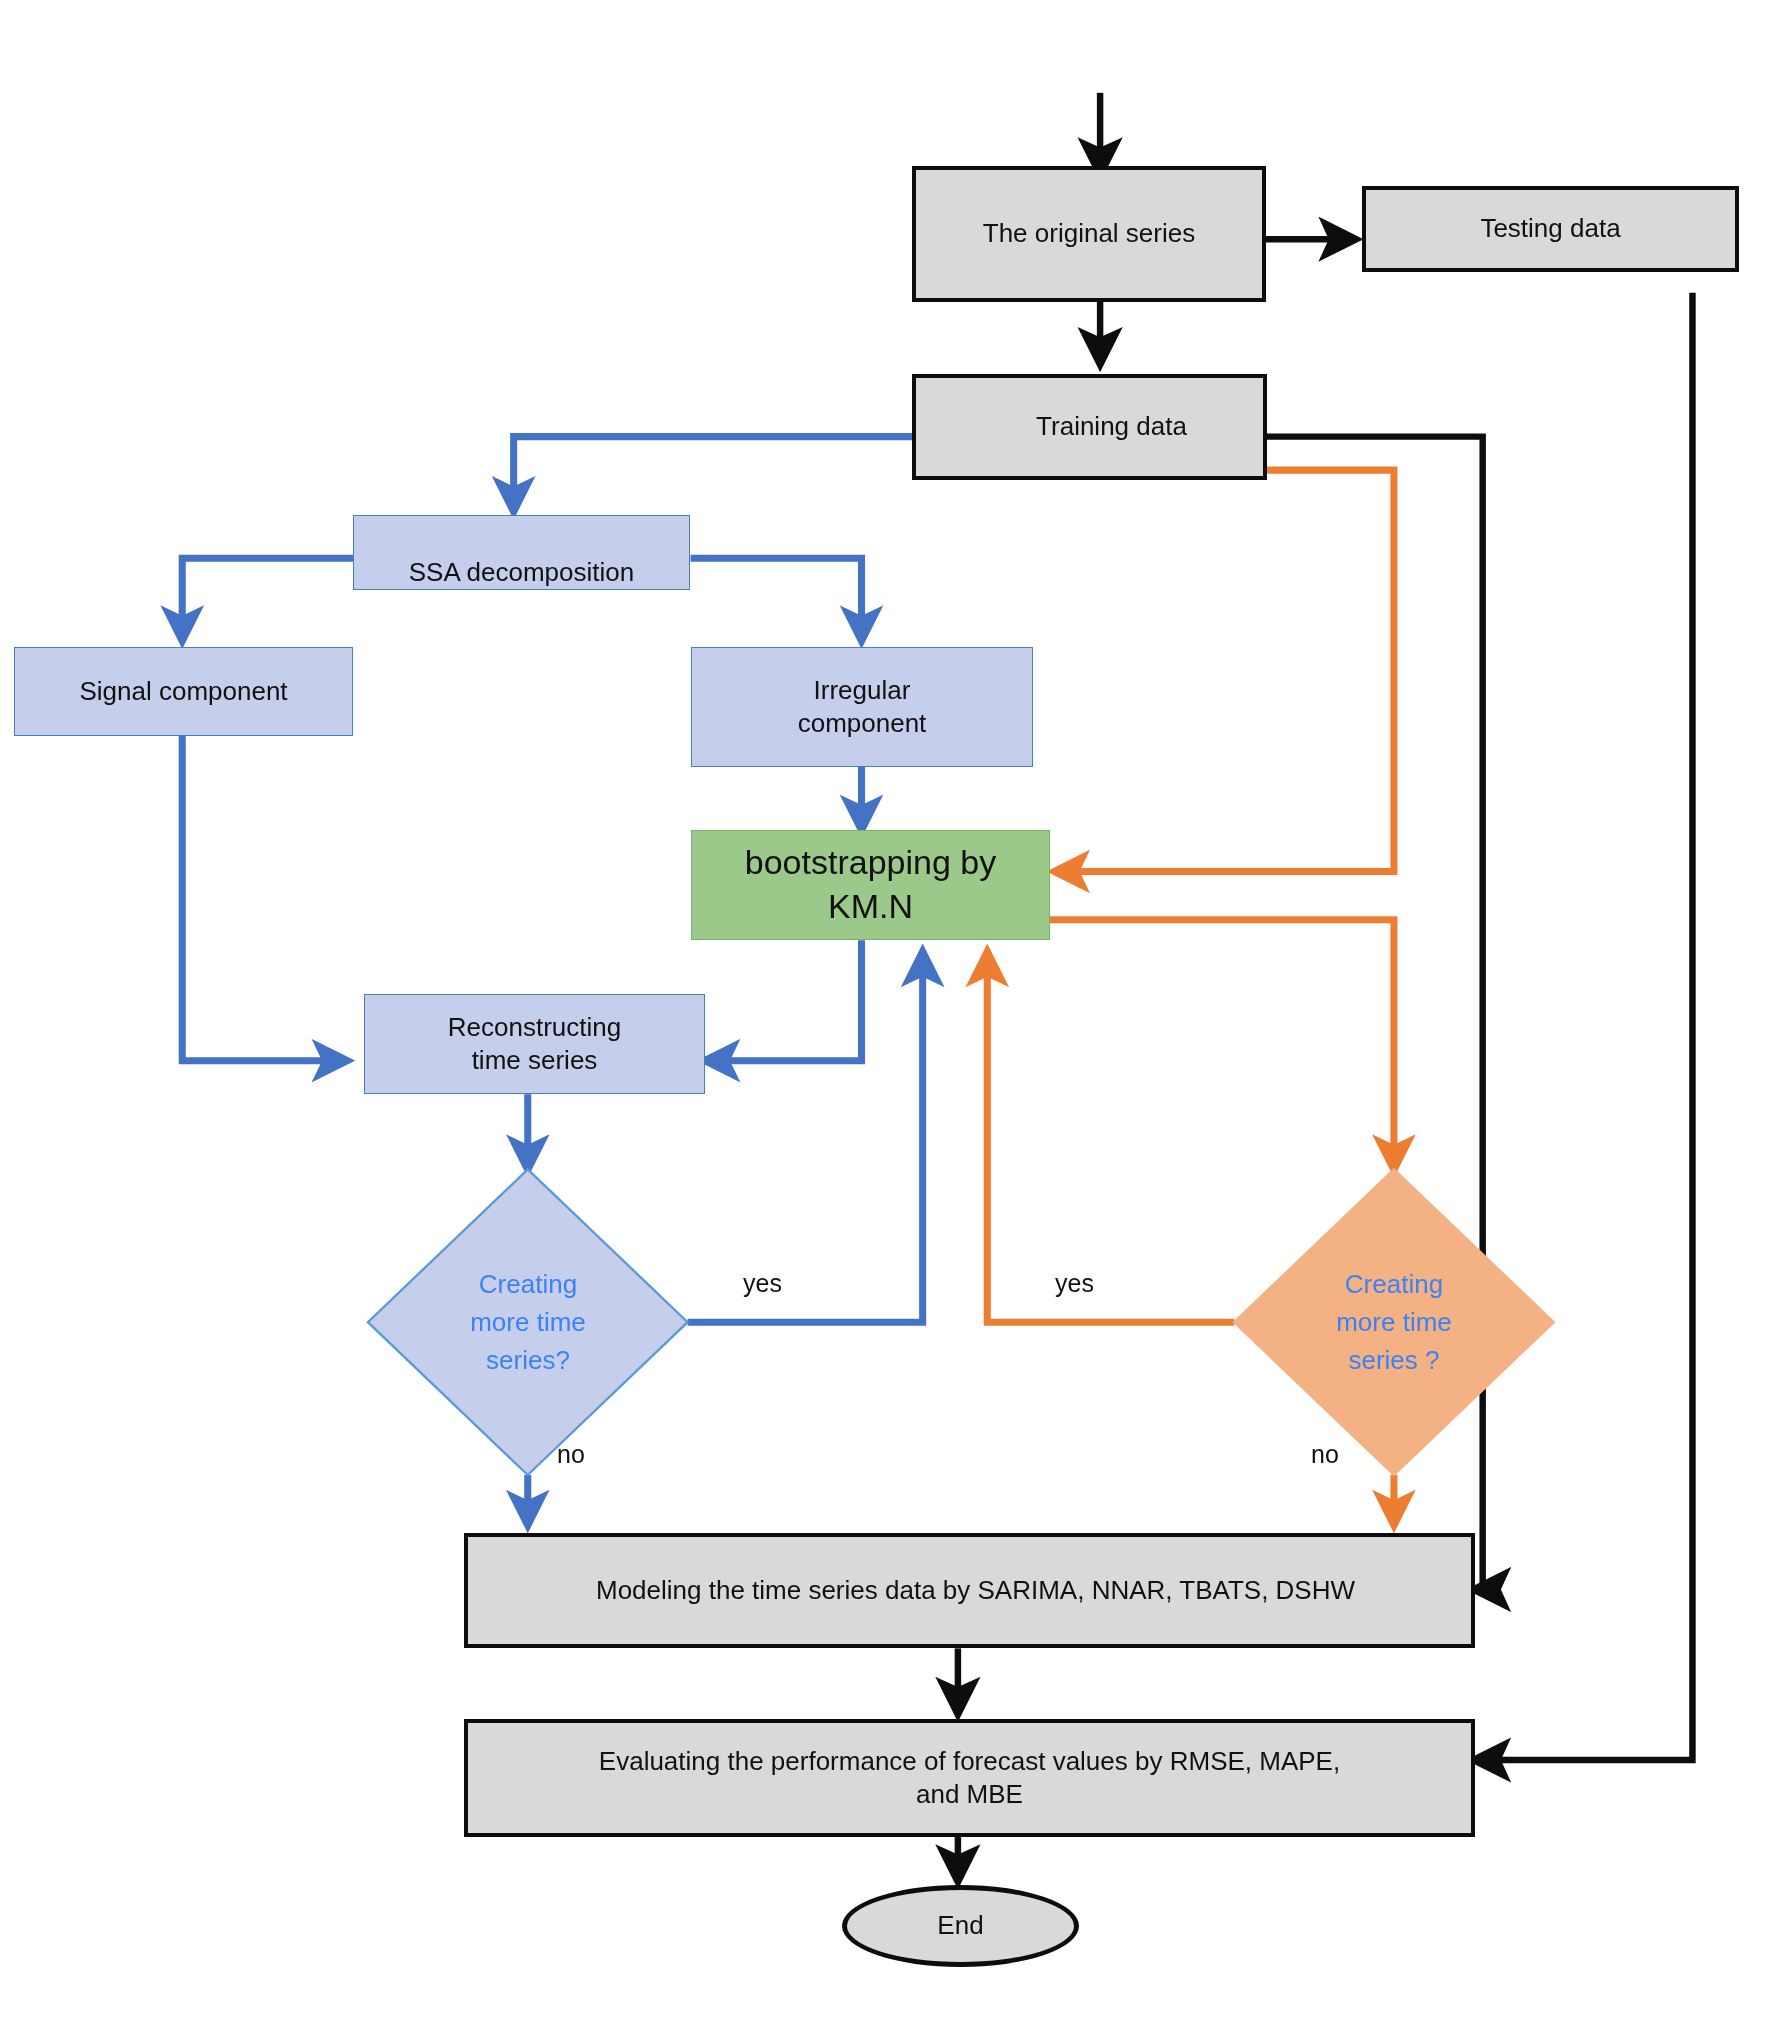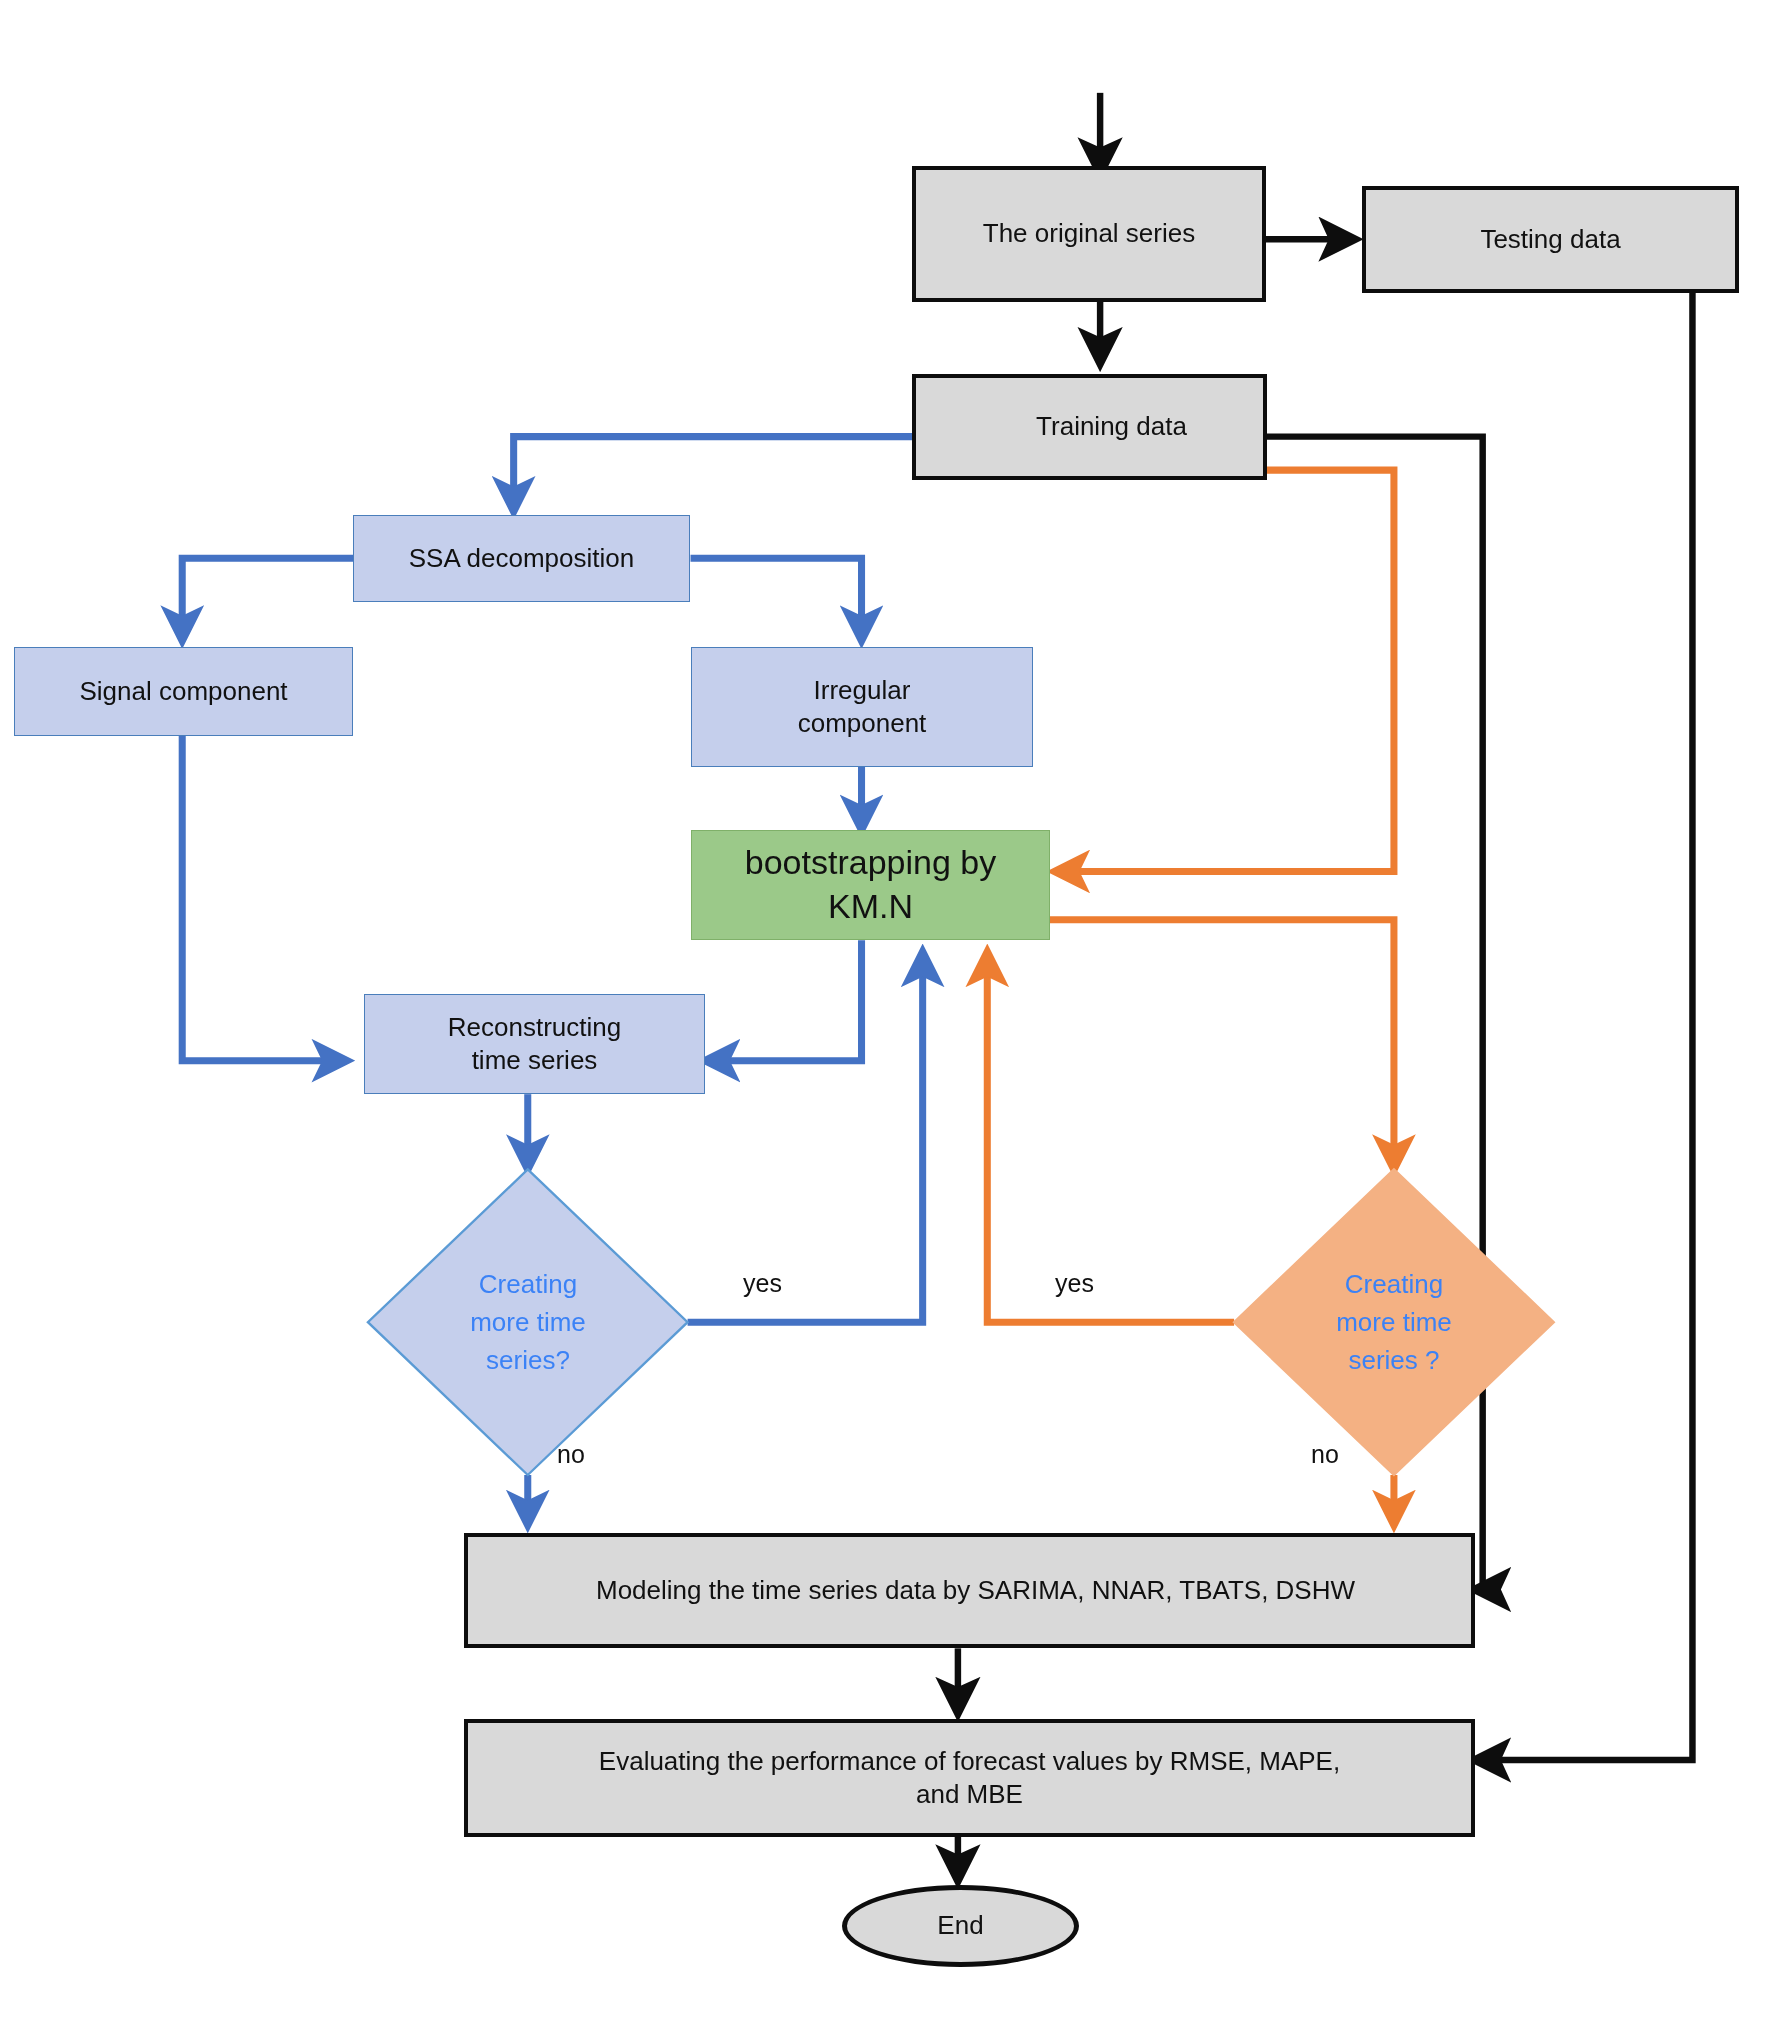--- a/index.html
+++ b/index.html
@@ -115,29 +115,29 @@
     <polygon points="898,1990 1170,2250 898,2510 626,2250" fill="#c5cfec" stroke="#5b9bd5" stroke-width="4"></polygon>
 
     <polygon points="2372,1990 2644,2250 2372,2510 2100,2250" fill="#f4b183" stroke="#f4b183" stroke-width="4"></polygon>
   </svg>
 
 
   <div class="node grey-box" style="left:912px;top:166px;width:354px;height:136px;">
     <span class="lbl">The original series</span>
   </div>
 
-  <div class="node grey-box" style="left:1362px;top:186px;width:377px;height:107px;">
+  <div class="node grey-box" style="left:1362px;top:186px;width:377px;height:86px;">
     <span class="lbl">Testing data</span>
   </div>
 
   <div class="node grey-box" style="left:912px;top:374px;width:355px;height:106px;padding-left:44px;">
     <span class="lbl">Training data</span>
   </div>
 
-  <div class="node blue-box" style="left:353px;top:515px;width:337px;height:87px;">
+  <div class="node blue-box" style="left:353px;top:515px;width:337px;height:75px;align-items:flex-end;">
     <span class="lbl">SSA decomposition</span>
   </div>
 
   <div class="node blue-box" style="left:14px;top:647px;width:339px;height:89px;">
     <span class="lbl" style="white-space:pre-line;">Signal component</span>
   </div>
 
   <div class="node blue-box" style="left:691px;top:647px;width:342px;height:120px;">
     <span class="lbl" style="white-space:pre-line;">Irregular
 component</span>

